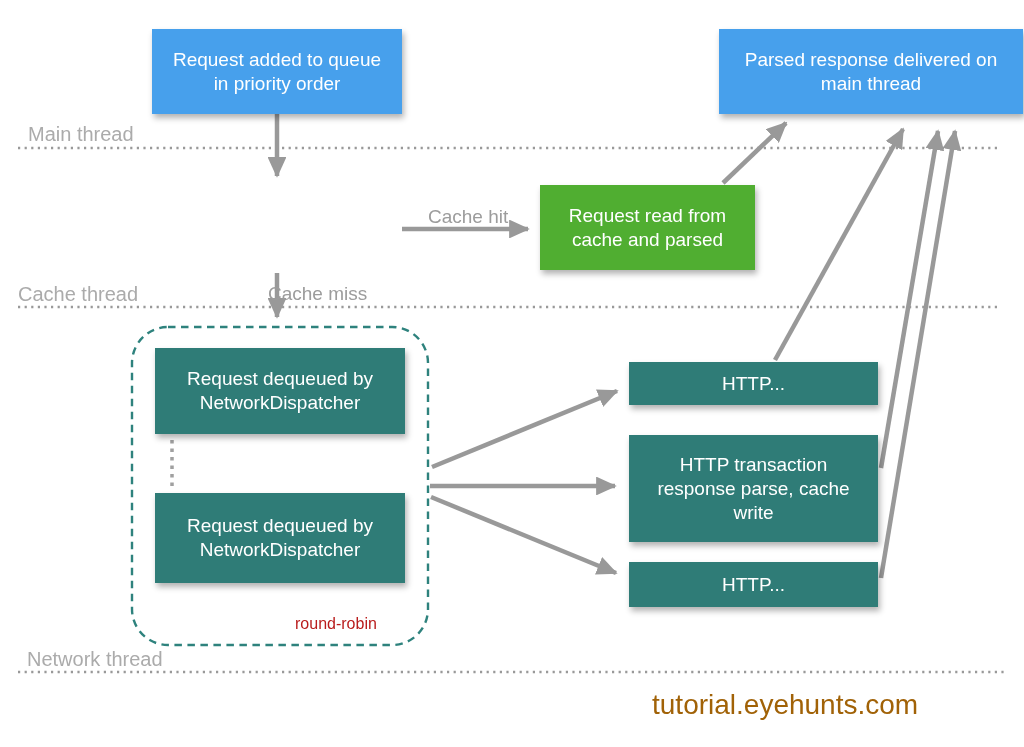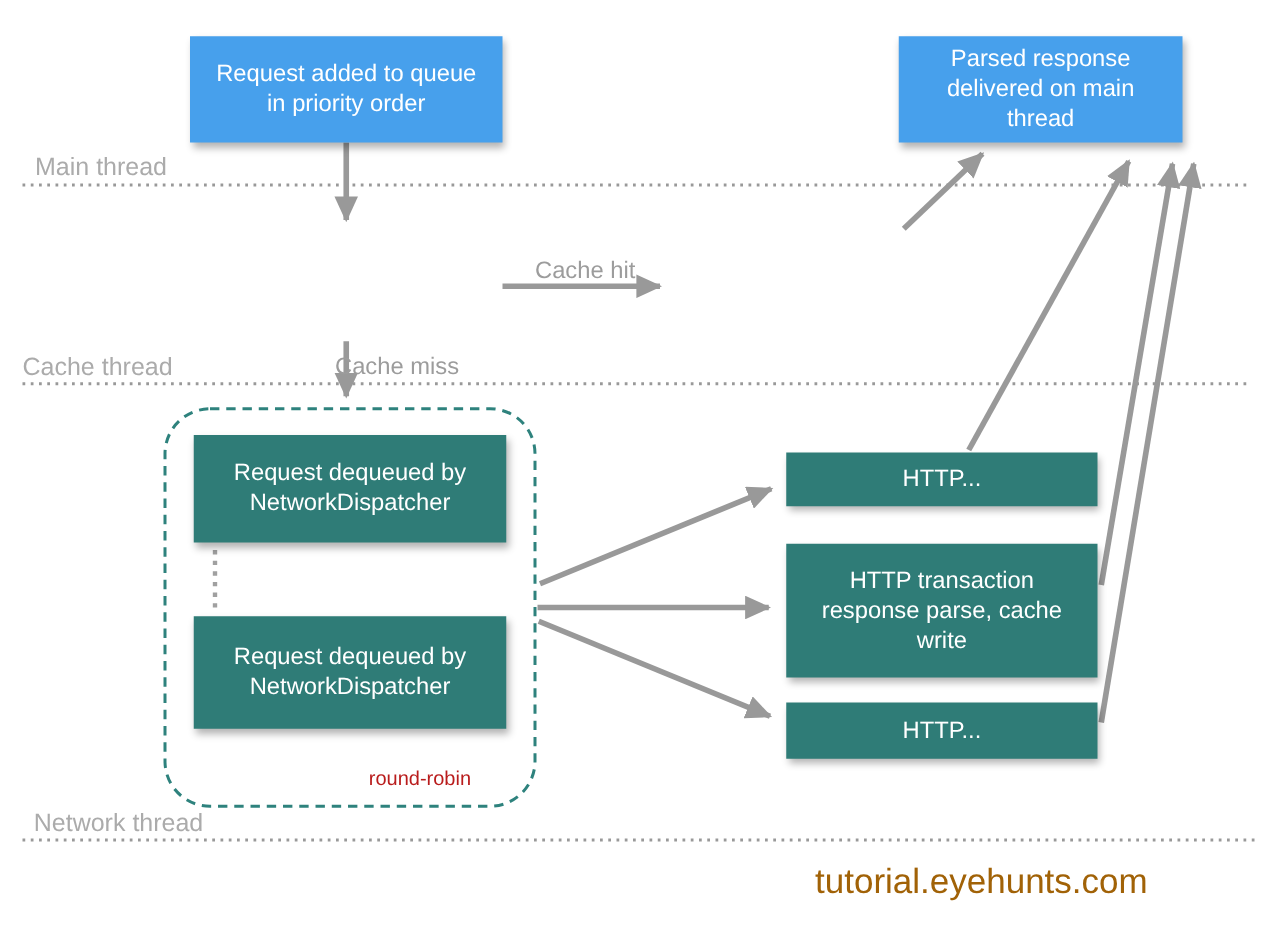--- a/index.html
+++ b/index.html
@@ -72,23 +72,24 @@
     <line class="arrow" x1="430" y1="486" x2="615" y2="486"></line>
     <line class="arrow" x1="431" y1="497" x2="616" y2="573"></line>
     <line class="arrow" x1="723" y1="183" x2="786" y2="123"></line>
     <line class="arrow" x1="775" y1="360" x2="903" y2="129"></line>
     <line class="arrow" x1="881" y1="468" x2="938" y2="131"></line>
     <line class="arrow" x1="881" y1="578" x2="955" y2="131"></line>
   </svg>
 
   <div class="node blue" style="left:152px;top:29px;width:250px;height:85px;padding:0 18px;">Request added to queue in priority order</div>
 
-  <div class="node blue" style="left:719px;top:29px;width:227px;height:85px;padding:0 24px;">Parsed response delivered on main thread</div>
+  <div class="node blue" style="left:719px;top:29px;width:304px;height:85px;padding:0 24px;">Parsed response delivered on main thread</div>
 
 
+  <div class="node green" style="left:540px;top:185px;width:215px;height:85px;padding:0 8px;">Request read from cache and parsed</div>
 
   <div class="node teal" style="left:155px;top:348px;width:250px;height:86px;padding:0 18px;">Request dequeued by NetworkDispatcher</div>
 
   <div class="node teal" style="left:155px;top:493px;width:250px;height:90px;padding:0 18px;">Request dequeued by NetworkDispatcher</div>
 
   <div class="node teal" style="left:629px;top:362px;width:249px;height:43px;">HTTP...</div>
 
   <div class="node teal" style="left:629px;top:435px;width:249px;height:107px;padding:16px 20px;">HTTP transaction response parse, cache write</div>
 
   <div class="node teal" style="left:629px;top:562px;width:249px;height:45px;">HTTP...</div>

